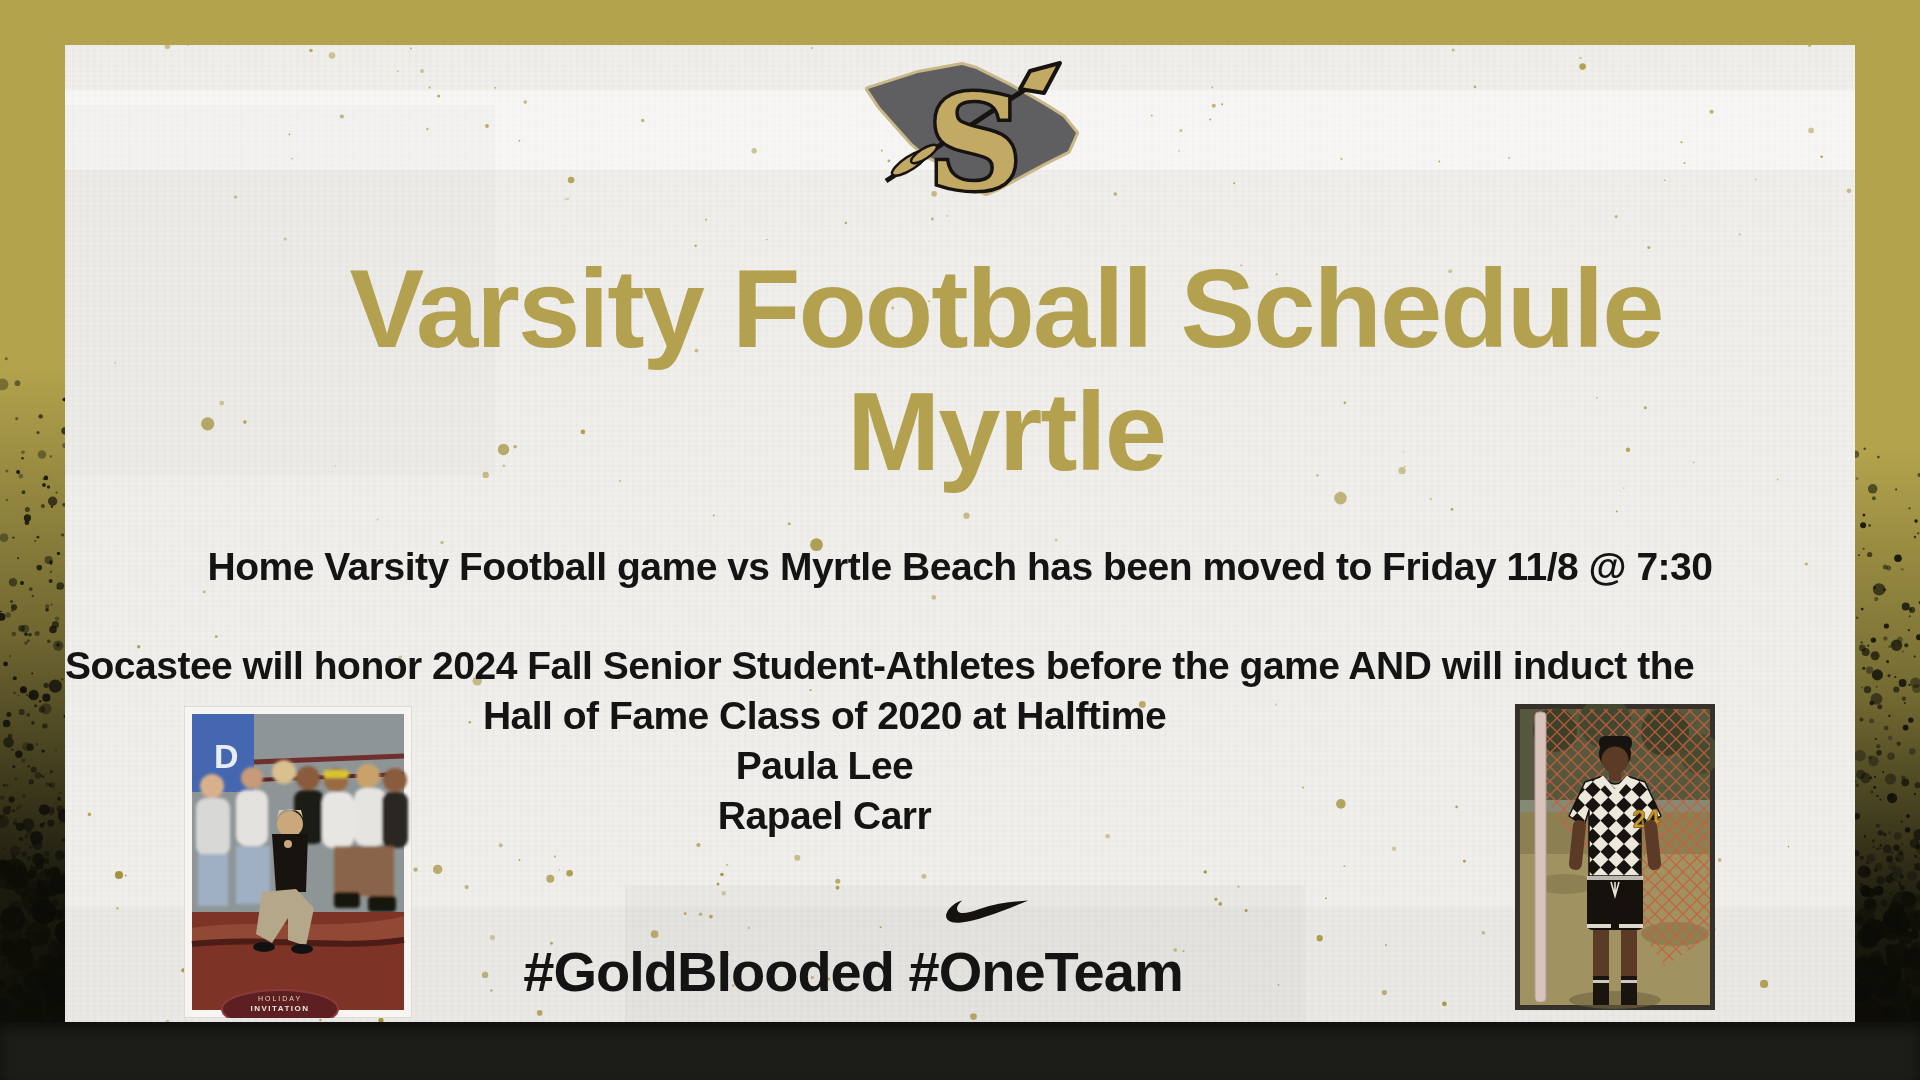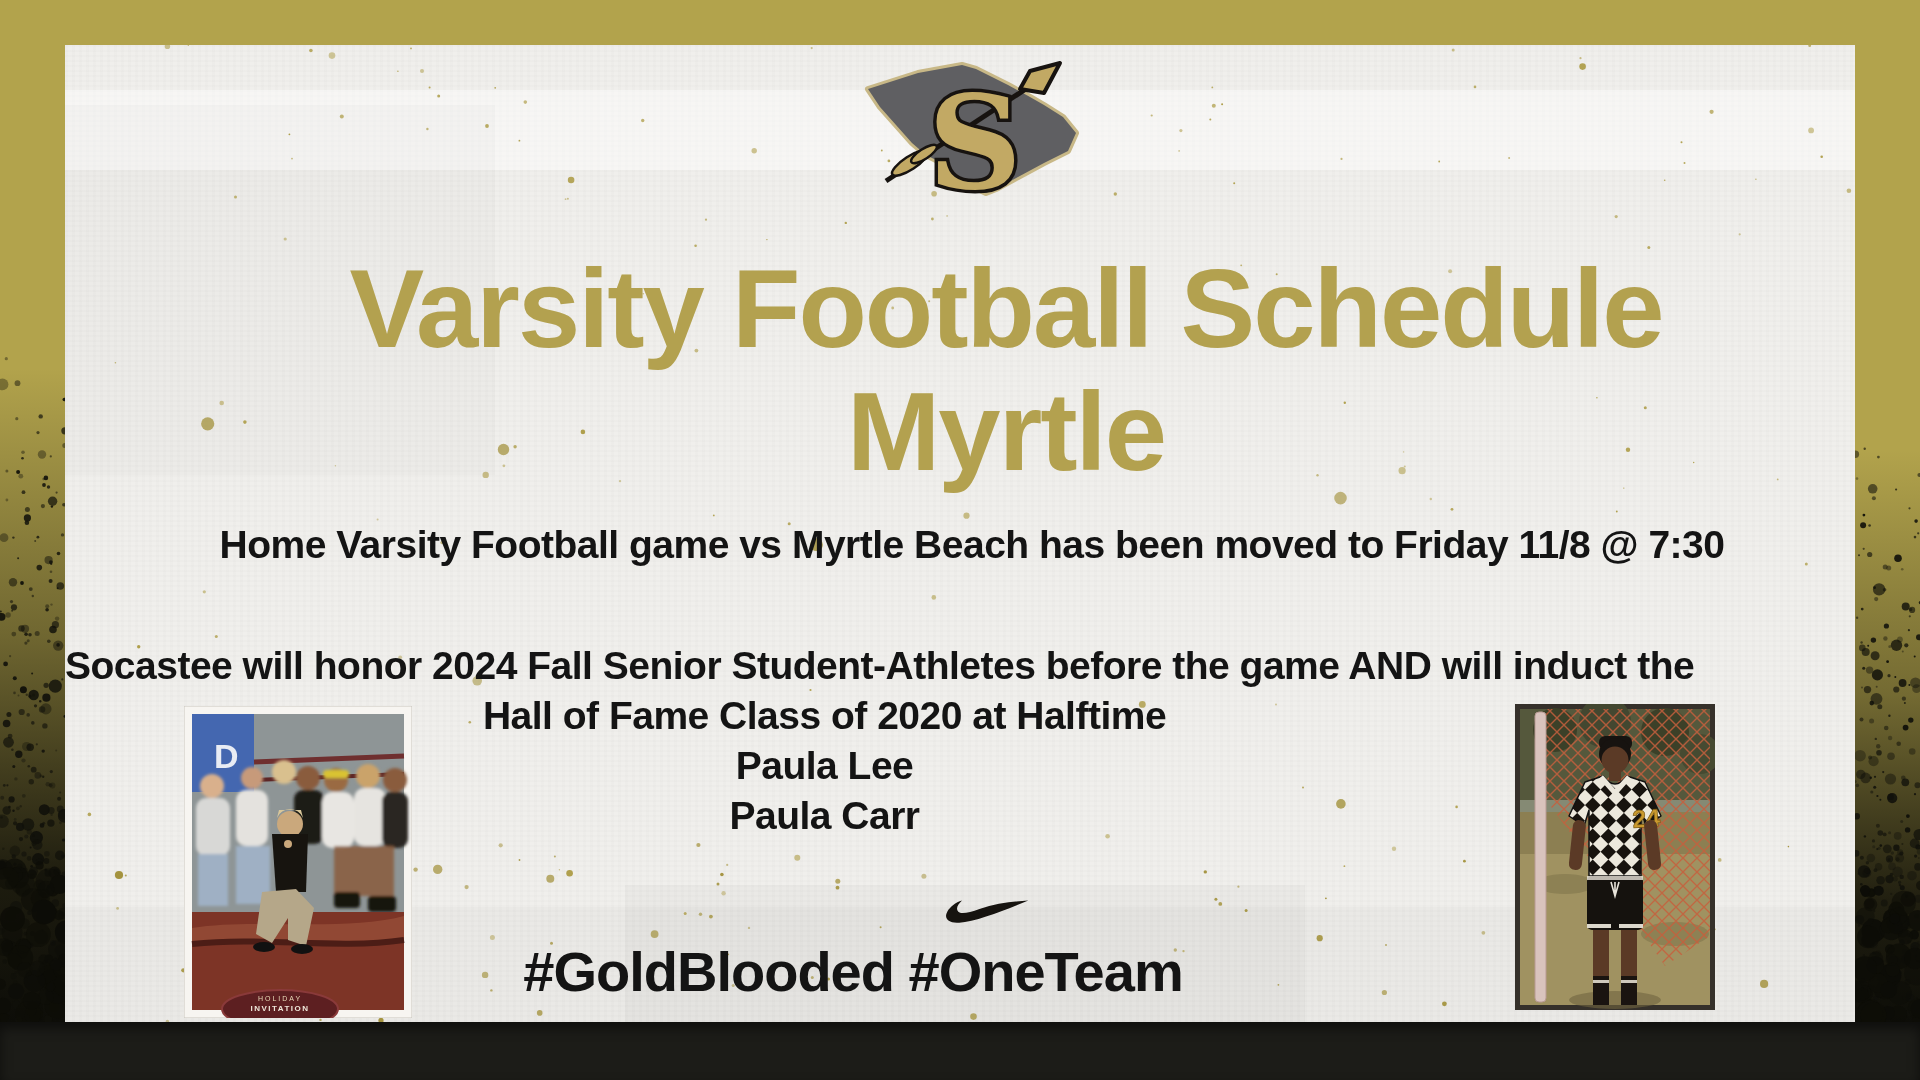--- a/index.html
+++ b/index.html
@@ -19,22 +19,22 @@
   .patch{position:absolute;pointer-events:none;}
   .patch-a{left:0;top:45px;width:1790px;height:80px;background:rgba(255,255,255,.45);}
   .patch-b{left:0;top:862px;width:1790px;height:115px;background:rgba(0,0,0,.022);}
   .patch-c{left:560px;top:840px;width:680px;height:137px;background:rgba(0,0,0,.024);}
   .patch-d{left:0;top:60px;width:430px;height:370px;background:rgba(0,0,0,.015);}
   .card-speck{position:absolute;left:0;top:0;}
   
   .logo{position:absolute;left:793px;top:12px;width:240px;height:144px;}
   .title{position:absolute;left:0;top:202px;width:1882px;text-align:center;font-weight:bold;
          color:#b3a14f;font-size:112px;line-height:123px;letter-spacing:-2px;}
-  .announce{position:absolute;left:0;top:475px;width:1790px;text-align:center;font-weight:bold;
-            color:#141414;font-size:39px;line-height:50px;letter-spacing:-.5px;white-space:nowrap;padding-left:12px;}
+  .announce{position:absolute;left:0;top:497px;width:1790px;text-align:center;font-weight:bold;
+            color:#141414;font-size:39px;line-height:50px;letter-spacing:-.5px;white-space:nowrap;}
   .honors{position:absolute;left:0;top:596px;width:1519px;text-align:center;font-weight:bold;
           color:#141414;font-size:39px;line-height:50px;letter-spacing:-.5px;white-space:nowrap;}
   .photo{position:absolute;}
   .photo-left{left:119px;top:661px;width:228px;height:312px;}
   .photo-right{left:1450px;top:659px;width:200px;height:306px;}
   .swoosh{position:absolute;left:874px;top:852px;width:92px;height:33px;}
   .hashtags{position:absolute;left:0;top:896px;width:1576px;text-align:center;font-weight:bold;
             color:#141414;font-size:56px;line-height:62px;letter-spacing:-1px;}
 </style>
 </head>
@@ -918,21 +918,21 @@
       <div>Varsity Football Schedule</div>
       <div>Myrtle</div>
     </div>
 
     <div class="announce">Home Varsity Football game vs Myrtle Beach has been moved to Friday 11/8 @ 7:30</div>
 
     <div class="honors">
       <div>Socastee will honor 2024 Fall Senior Student-Athletes before the game AND will induct the</div>
       <div>Hall of Fame Class of 2020 at Halftime</div>
       <div>Paula Lee</div>
-      <div>Paula Carr</div>
+      <div>Rapael Carr</div>
     </div>
 
     <svg class="photo photo-left" viewBox="0 0 228 312">
       <defs>
           <filter id="blur1">
             <feGaussianBlur stdDeviation="1.4"></feGaussianBlur>
           </filter>
         </defs>
       <rect x="0" y="0" width="228" height="312" fill="#f7f5f1" stroke="#c9c5bd" stroke-width="1"></rect>
       <g>

